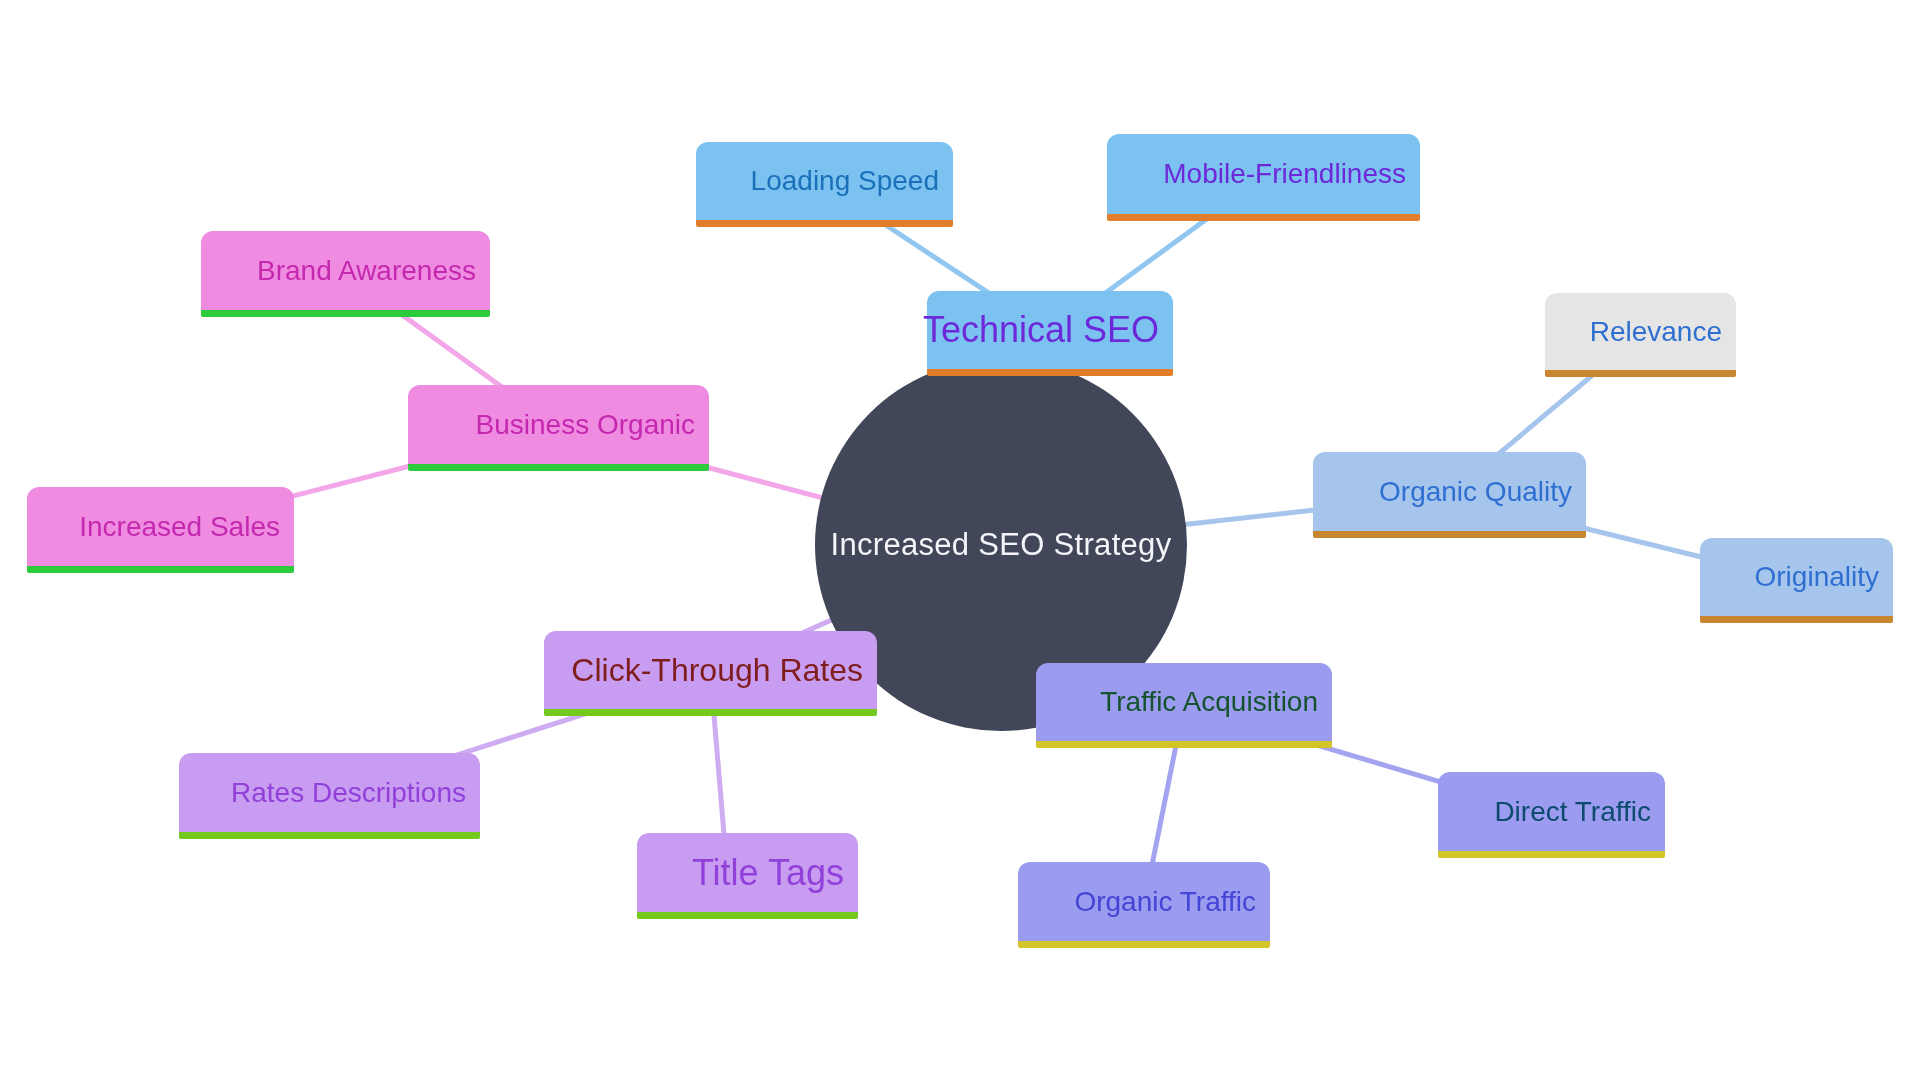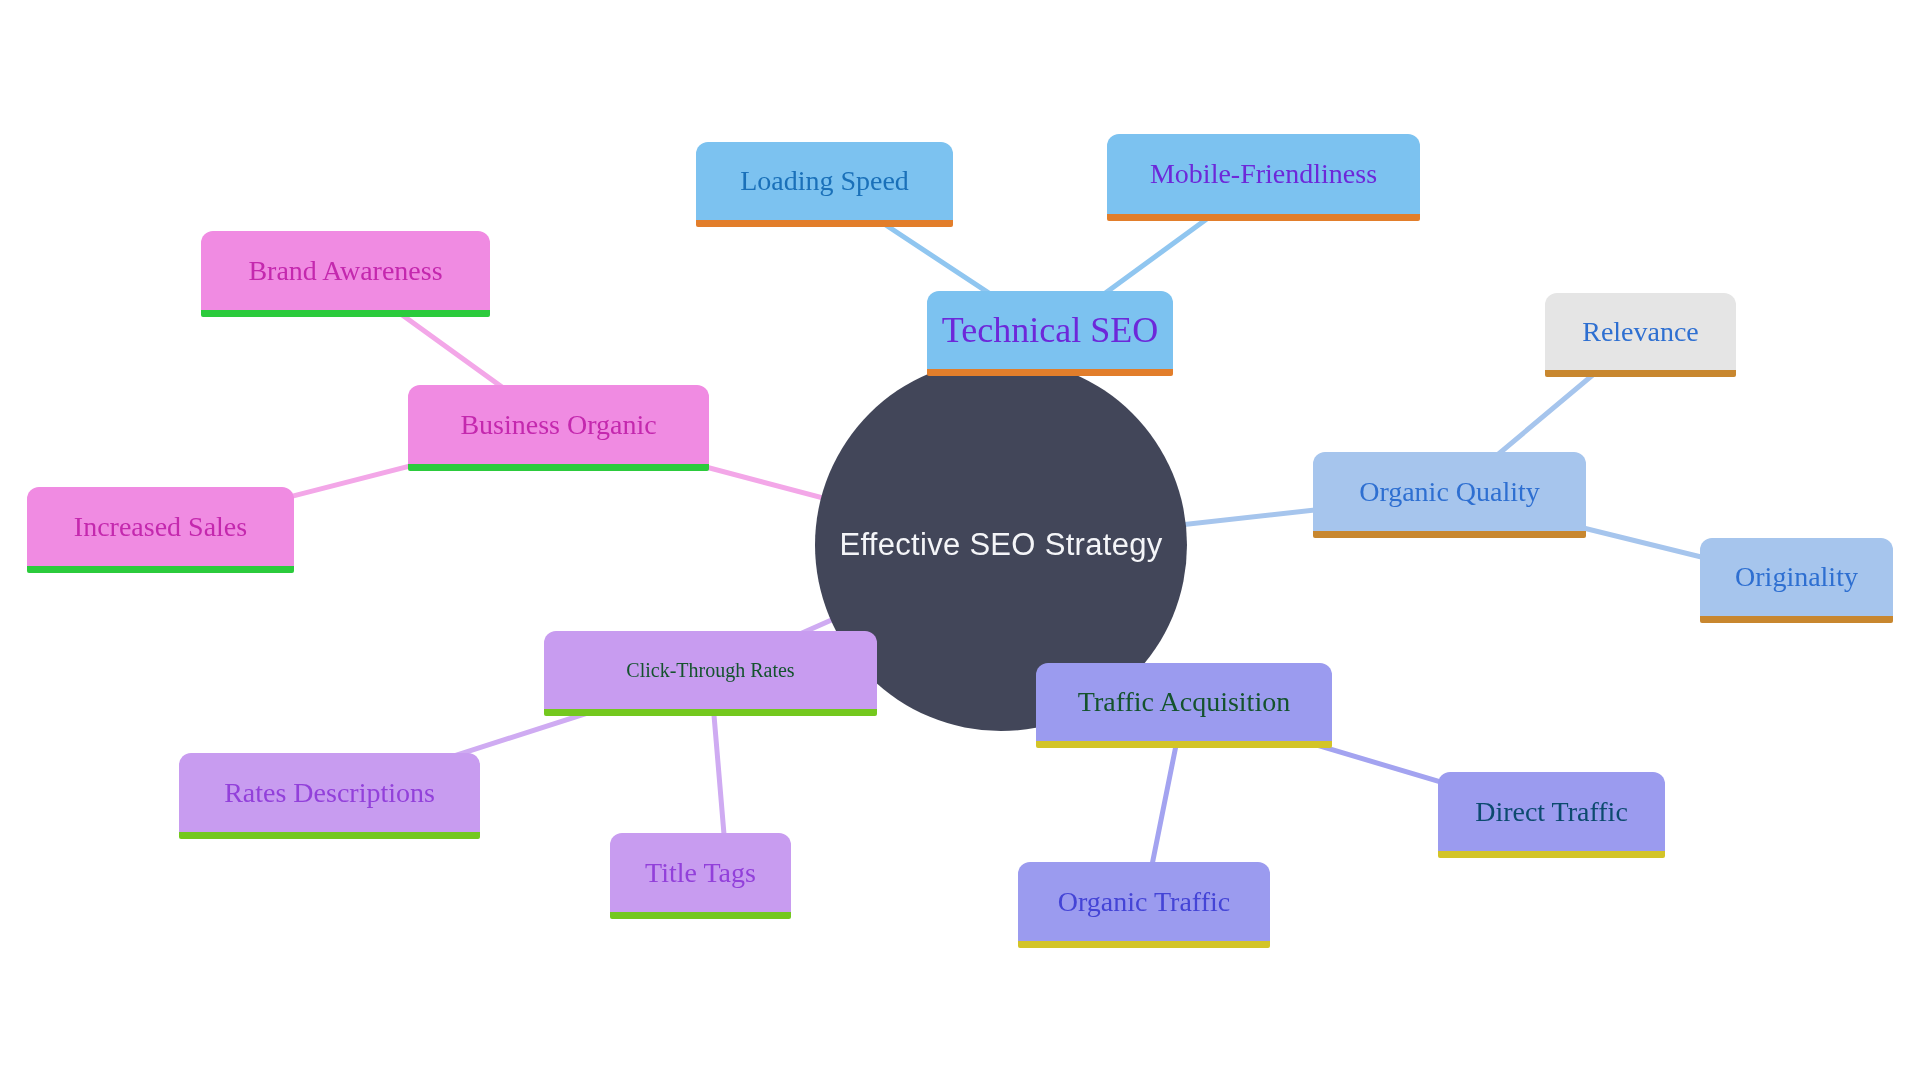--- a/index.html
+++ b/index.html
@@ -29,26 +29,25 @@
     justify-content: center;
     text-align: center;
     font-size: 31px;
     letter-spacing: 0.3px;
   }
   .node {
     position: absolute;
     z-index: 3;
     display: flex;
     align-items: center;
-    justify-content: center;
+    justify-content: flex-end;
     border-radius: 12px 12px 2px 2px;
     font-size: 28px;
     white-space: nowrap;
     cursor: pointer;
-    font-family: Liberation Serif, serif;
   }
   .node .label {
     padding: 0 14px;
   }
 </style>
 </head>
 <body>
 
 <div id="stage">
   <svg id="edges" width="1920" height="1080" viewBox="0 0 1920 1080">
@@ -62,21 +61,21 @@
       <line x1="1184" y1="705.5" x2="1144" y2="905" stroke="#a3a3f0" stroke-width="5" stroke-linecap="round"></line>
       <line x1="1184" y1="705.5" x2="1551.5" y2="815" stroke="#a3a3f0" stroke-width="5" stroke-linecap="round"></line>
       <line x1="1001" y1="545" x2="710.5" y2="673.5" stroke="#cfabf2" stroke-width="5" stroke-linecap="round"></line>
       <line x1="710.5" y1="673.5" x2="329.5" y2="796" stroke="#cfabf2" stroke-width="5" stroke-linecap="round"></line>
       <line x1="710.5" y1="673.5" x2="727.5" y2="876" stroke="#cfabf2" stroke-width="5" stroke-linecap="round"></line>
       <line x1="1001" y1="545" x2="558.5" y2="428" stroke="#f3a7e8" stroke-width="5" stroke-linecap="round"></line>
       <line x1="558.5" y1="428" x2="345.5" y2="274" stroke="#f3a7e8" stroke-width="5" stroke-linecap="round"></line>
       <line x1="558.5" y1="428" x2="160.5" y2="530" stroke="#f3a7e8" stroke-width="5" stroke-linecap="round"></line>
     </svg>
   <div class="center-circle" style="left: 815px; top: 359px; width: 372px; height: 372px; background: rgb(66, 70, 89); color: rgb(244, 245, 248); font-size: 31px;">
-    <span class="label">Effective SEO Strategy</span>
+    <span class="label">Increased SEO Strategy</span>
   </div>
   <div id="nodes">
       <div class="node" style="left: 927px; top: 291px; width: 246px; height: 78px; background: rgb(124, 194, 240); border-bottom: 7px solid rgb(226, 126, 43); color: #6d28d9; font-size: 36px;">
         <span class="label">Technical SEO</span>
       </div>
       <div class="node" style="left: 696px; top: 142px; width: 257px; height: 78px; background: rgb(124, 194, 240); border-bottom: 7px solid rgb(226, 126, 43); color: rgb(26, 112, 185); font-size: 28px;">
         <span class="label">Loading Speed</span>
       </div>
       <div class="node" style="left: 1107px; top: 134px; width: 313px; height: 80px; background: rgb(124, 194, 240); border-bottom: 7px solid rgb(226, 126, 43); color: #6d28d9; font-size: 28px;">
         <span class="label">Mobile-Friendliness</span>
@@ -92,27 +91,27 @@
       </div>
       <div class="node" style="left: 1036px; top: 663px; width: 296px; height: 78px; background: rgb(155, 155, 239); border-bottom: 7px solid rgb(211, 196, 40); color: #14532d; font-size: 28px;">
         <span class="label">Traffic Acquisition</span>
       </div>
       <div class="node" style="left: 1018px; top: 862px; width: 252px; height: 79px; background: rgb(155, 155, 239); border-bottom: 7px solid rgb(211, 196, 40); color: rgb(68, 68, 214); font-size: 28px;">
         <span class="label">Organic Traffic</span>
       </div>
       <div class="node" style="left: 1438px; top: 772px; width: 227px; height: 79px; background: rgb(155, 155, 239); border-bottom: 7px solid rgb(211, 196, 40); color: #0c4a6e; font-size: 28px;">
         <span class="label">Direct Traffic</span>
       </div>
-      <div class="node" style="left: 544px; top: 631px; width: 333px; height: 78px; background: rgb(200, 156, 240); border-bottom: 7px solid rgb(116, 200, 30); color: #14532d; font-size: 20px;">
+      <div class="node" style="left: 544px; top: 631px; width: 333px; height: 78px; background: rgb(200, 156, 240); border-bottom: 7px solid rgb(116, 200, 30); color: #7f1d1d; font-size: 32px;">
         <span class="label">Click-Through Rates</span>
       </div>
       <div class="node" style="left: 179px; top: 753px; width: 301px; height: 79px; background: rgb(200, 156, 240); border-bottom: 7px solid rgb(116, 200, 30); color: rgb(146, 64, 218); font-size: 28px;">
         <span class="label">Rates Descriptions</span>
       </div>
-      <div class="node" style="left: 610px; top: 833px; width: 181px; height: 79px; background: rgb(200, 156, 240); border-bottom: 7px solid rgb(116, 200, 30); color: rgb(146, 64, 218); font-size: 28px;">
+      <div class="node" style="left: 637px; top: 833px; width: 181px; height: 79px; background: rgb(200, 156, 240); border-bottom: 7px solid rgb(116, 200, 30); color: rgb(146, 64, 218); font-size: 36px; padding-left: 40px;">
         <span class="label">Title Tags</span>
       </div>
       <div class="node" style="left: 408px; top: 385px; width: 301px; height: 79px; background: rgb(240, 139, 226); border-bottom: 7px solid rgb(43, 203, 60); color: rgb(196, 40, 174); font-size: 28px;">
         <span class="label">Business Organic</span>
       </div>
       <div class="node" style="left: 201px; top: 231px; width: 289px; height: 79px; background: rgb(240, 139, 226); border-bottom: 7px solid rgb(43, 203, 60); color: rgb(196, 40, 174); font-size: 28px;">
         <span class="label">Brand Awareness</span>
       </div>
       <div class="node" style="left: 27px; top: 487px; width: 267px; height: 79px; background: rgb(240, 139, 226); border-bottom: 7px solid rgb(43, 203, 60); color: rgb(196, 40, 174); font-size: 28px;">
         <span class="label">Increased Sales</span>

